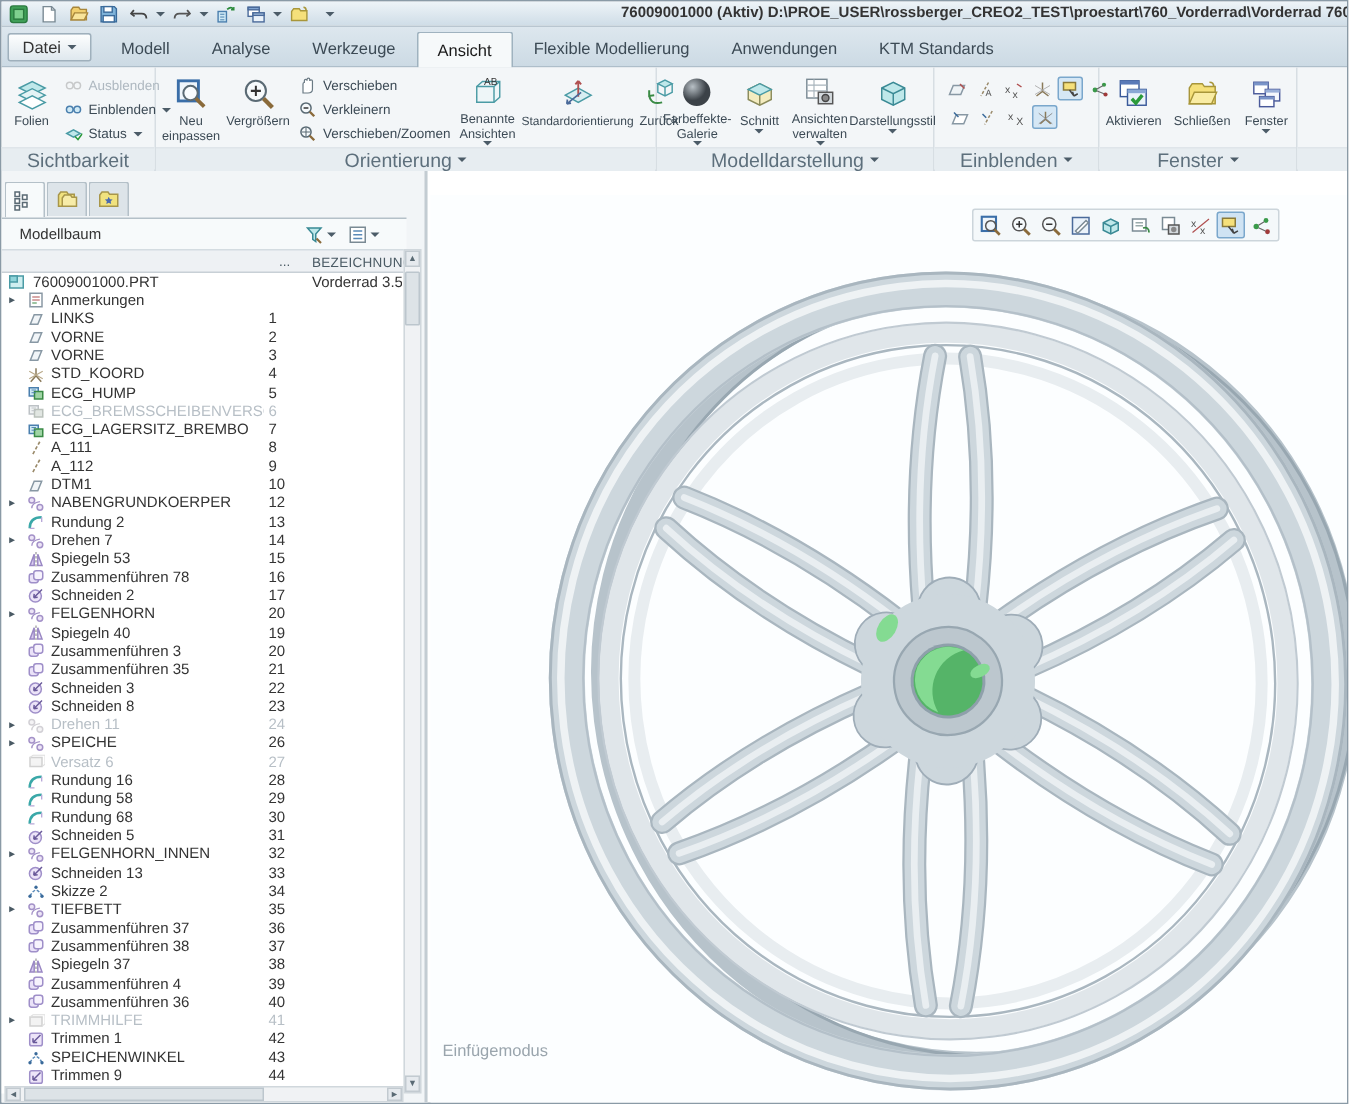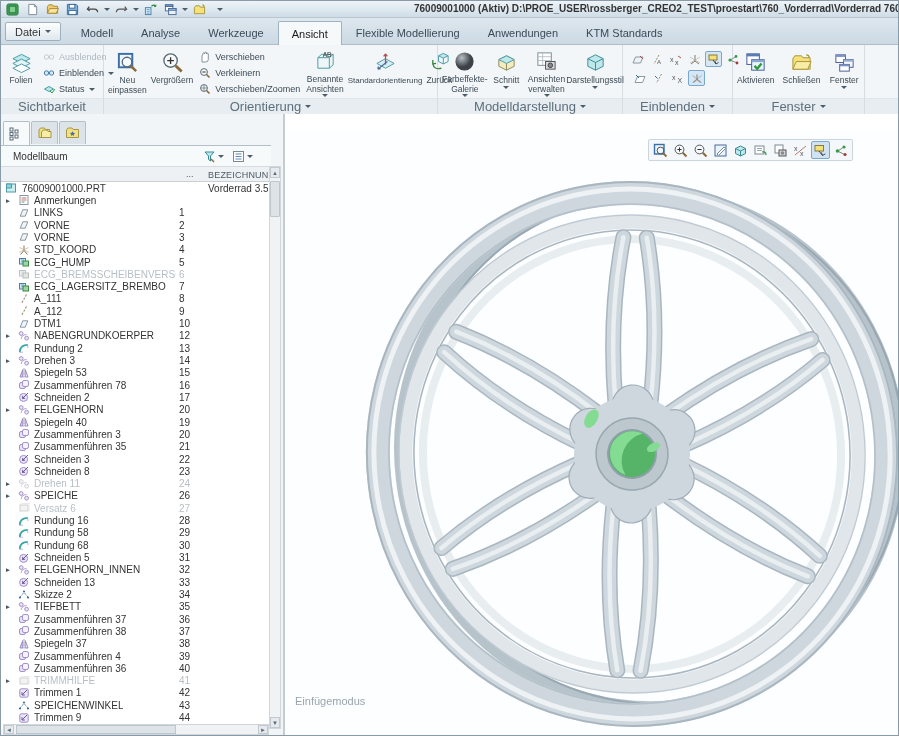--- a/index.html
+++ b/index.html
@@ -709,21 +709,21 @@
         </div>
         <div class="tree-row">
           <span class="tw">►</span>
           <span class="ti" style="left: 17px;">
             <svg viewBox="0 0 12 12">
               <circle cx="3.2" cy="3.5" r="1.9" fill="#ece4f6" stroke="#a492c8"></circle>
               <circle cx="8.6" cy="8.2" r="1.9" fill="#ece4f6" stroke="#a492c8"></circle>
               <path d="M3.2 8.8 Q3.2 5.2 8.6 4.4" fill="none" stroke="#a492c8" stroke-width=".9"></path>
             </svg>
           </span>
-          <span class="tl">Drehen 3</span>
+          <span class="tl">Drehen 7</span>
           <span class="tn">14</span>
         </div>
         <div class="tree-row">
           <span class="ti" style="left: 17px;">
             <svg viewBox="0 0 12 12">
               <path d="M4.8 2.5 L2 10 H4.8 Z" fill="#d8ccf0" stroke="#9a88c4"></path>
               <path d="M7.2 2.5 L10 10 H7.2 Z" fill="#f2eefA" stroke="#9a88c4"></path>
               <path d="M6 1 V11" stroke="#888" stroke-width=".7" stroke-dasharray="1.6 1.1"></path>
             </svg>
           </span>

